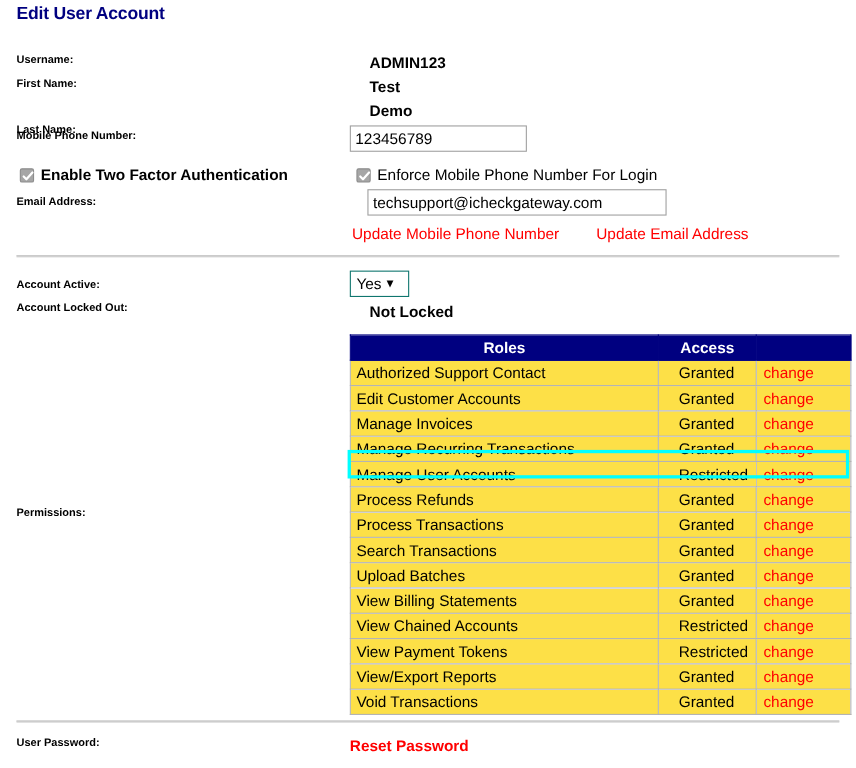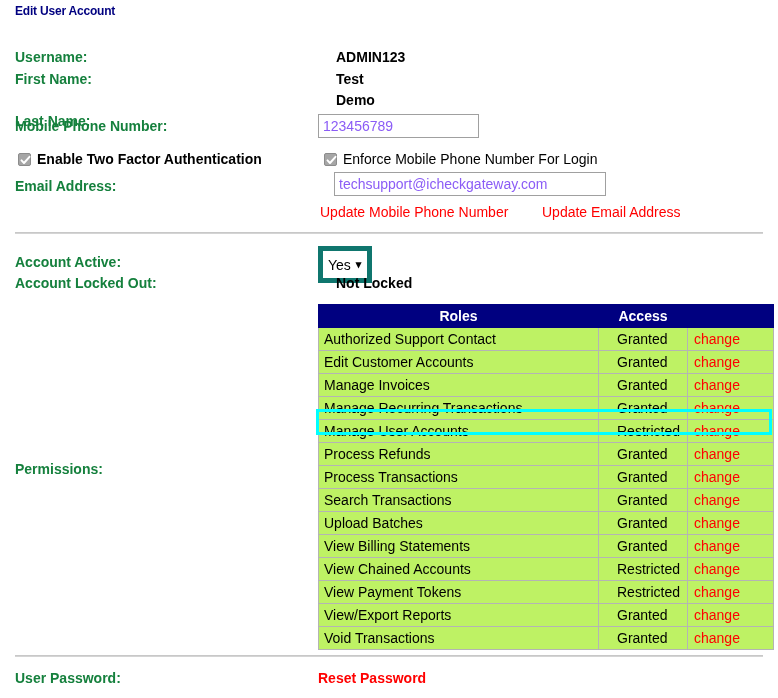--- a/index.html
+++ b/index.html
@@ -14,30 +14,30 @@
     font-size: 14px;
     color: #000000;
     position: relative;
     overflow: hidden;
   }
 
   .page-title {
     position: absolute;
     left: 15px;
     top: 4px;
-    font-size: 12px;
+    font-size: 16px;
     font-weight: bold;
     color: #000080;
     letter-spacing: -0.2px;
   }
 
   .label {
     font-weight: bold;
-    font-size: 14px;
-    color: #15803d;
+    font-size: 10px;
+    color: #000000;
     white-space: nowrap;
   }
 
   .value {
     font-size: 14px;
     color: #000000;
     white-space: nowrap;
   }
 
   
@@ -45,21 +45,21 @@
   .row-value { position: absolute; left: 336px; font-weight: bold; }
 
   
   .text-input {
     position: absolute;
     box-sizing: border-box;
     border: 1px solid #a0a0a0;
     background: #ffffff;
     font-family: "Liberation Sans", sans-serif;
     font-size: 14px;
-    color: #8b5cf6;
+    color: #000000;
     padding: 2px 4px;
     height: 24px;
     line-height: 18px;
     outline: none;
   }
 
   
   .chk {
     display: inline-block;
     width: 13px;
@@ -97,23 +97,23 @@
     background: #d4d4d4;
     border-top: 1px solid #c8c8c8;
     line-height: 0;
     font-size: 0;
   }
 
   
   .select-box {
     position: absolute;
     box-sizing: border-box;
-    border: 5px solid #0f766e;
+    border: 1px solid #0f766e;
     background: #ffffff;
-    height: 37px;
+    height: 24px;
     padding: 0 4px 0 5px;
     font-size: 14px;
     display: flex;
     align-items: center;
     gap: 5px;
     cursor: pointer;
   }
   .select-box .caret {
     font-size: 11px;
     line-height: 1;
@@ -139,21 +139,21 @@
     padding: 0;
     border: 1px solid #000080;
     text-align: center;
   }
   .roles-table td {
     border: 1px solid #b4b4b4;
     font-size: 14px;
     height: 22px;
     padding: 0 0 0 5px;
     color: #000000;
-    background: #bef264;
+    background: #fde047;
     white-space: nowrap;
     overflow: hidden;
   }
   .roles-table td.access-cell { padding-left: 18px; }
   .roles-table td.change-cell { padding-left: 6px; }
   .roles-table td.change-cell .red-link { font-size: 14px; }
 
   
   tr.highlight-row td {
     position: relative;

